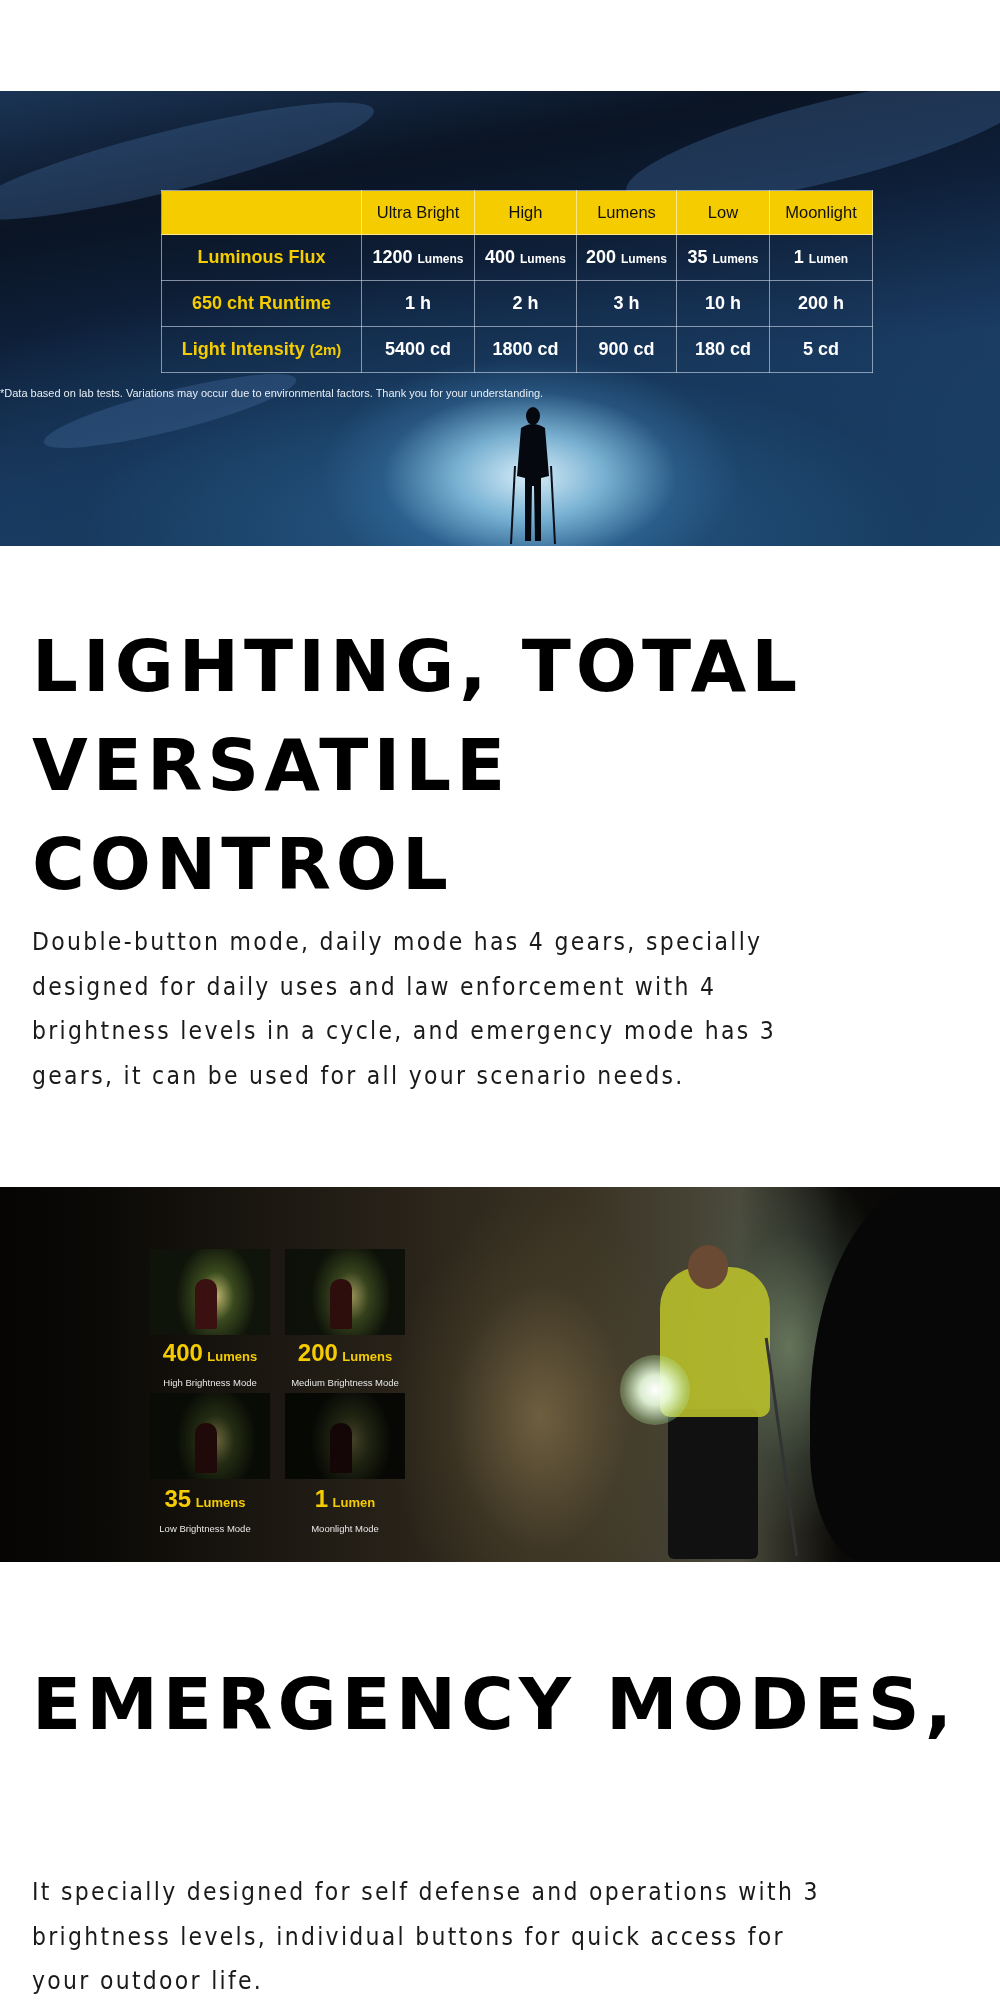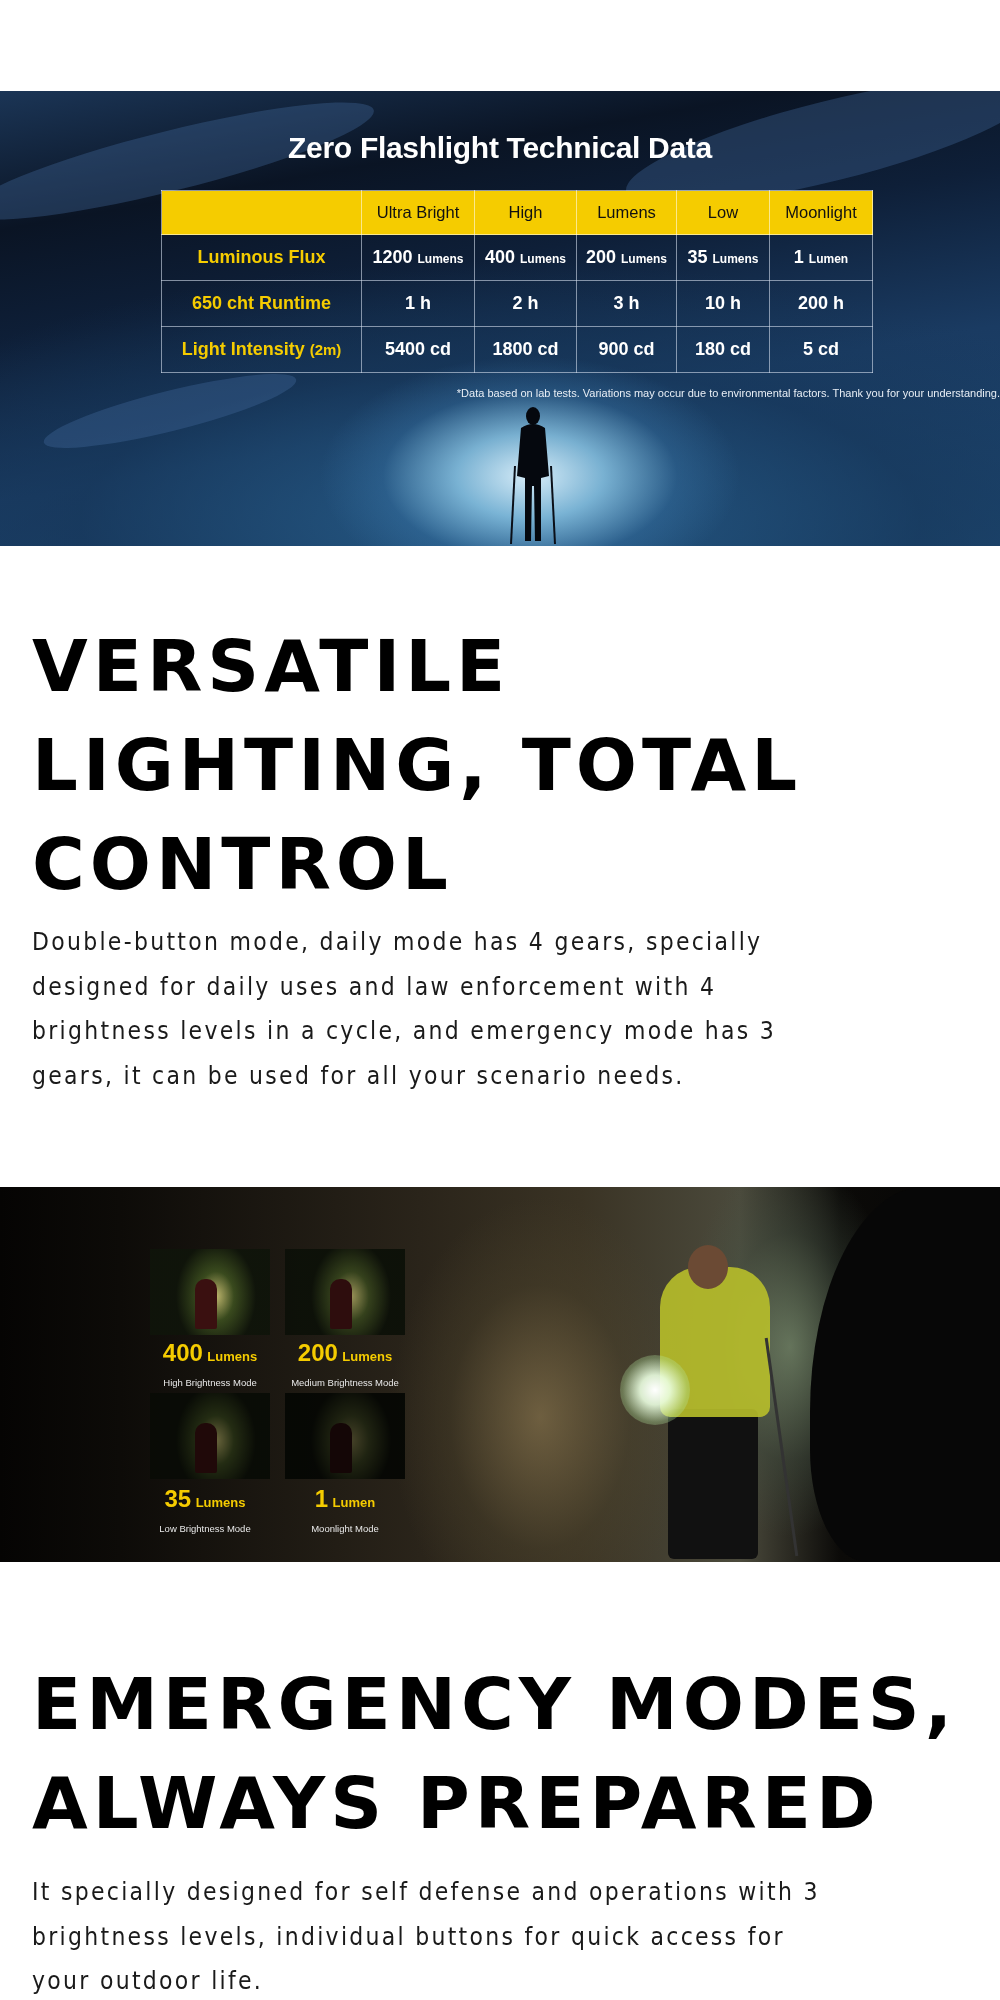--- a/index.html
+++ b/index.html
@@ -32,21 +32,21 @@
       border: 1px solid rgba(255,255,255,0.55); text-align: center;
     }
     .spec-table td {
       height: 46px; text-align: center; color: #ffffff; font-size: 18px;
       border: 1px solid rgba(210,220,235,0.6);
     }
     .spec-table td.rowlabel { color: #f5cc00; font-size: 18px; }
     .spec-table td .unit { font-size: 12px; }
     .spec-table td.rowlabel .unit { font-size: 15px; }
     .hero-note {
-      position: absolute; top: 296px; left: 0; width: 1000px; text-align: right;
+      position: absolute; top: 296px; left: 0; width: 1000px; text-align: left;
       color: #e8eef5; font-family: "Liberation Sans", sans-serif; font-size: 11px;
     }
     .hiker { position: absolute; left: 505px; top: 315px; width: 56px; height: 140px; }
 
     
     .h-section {
       position: absolute; left: 32px; font-family: "DejaVu Sans", sans-serif; font-weight: bold;
       font-size: 72px; line-height: 99px; letter-spacing: 5px; color: #000; width: 960px;
     }
     .body-text {
@@ -91,21 +91,20 @@
     .mode-label .desc { display: block; color: #e8e8e8; font-size: 9.5px; margin-top: 10px; }
   </style>
 </head>
 <body>
 
 <section class="hero">
   <div class="streak" style="left:-40px;top:40px;width:420px;height:60px;"></div>
   <div class="streak" style="left:620px;top:10px;width:420px;height:80px;"></div>
   <div class="streak" style="left:40px;top:300px;width:260px;height:40px;"></div>
 
-  <h2 class="hero-title">Zero Flashlight Technical Data</h2>
 
   <table class="spec-table">
     <colgroup>
         <col class="c0">
         <col class="c1">
         <col class="c2">
         <col class="c3">
         <col class="c4">
         <col class="c5">
       </colgroup>
@@ -151,22 +150,22 @@
 
   <svg class="hiker" viewBox="0 0 56 140">
     <ellipse cx="28" cy="10" rx="7" ry="9" fill="#05080e"></ellipse>
     <path d="M16 22 Q28 14 40 22 L44 70 L36 72 L36 135 L30 135 L29 80 L27 80 L26 135 L20 135 L20 72 L12 70 Z" fill="#05080e"></path>
     <line x1="10" y1="60" x2="6" y2="138" stroke="#0a0f18" stroke-width="2"></line>
     <line x1="46" y1="60" x2="50" y2="138" stroke="#0a0f18" stroke-width="2"></line>
   </svg>
 </section>
 
 <h1 class="h-section" style="top:617px;">
+  <span style="display:block">LIGHTING, TOTAL</span>
   <span style="display:block">VERSATILE</span>
-  <span style="display:block">LIGHTING, TOTAL</span>
   <span style="display:block">CONTROL</span>
 </h1>
 <p class="body-text" style="top:920px;">
   <span style="display:block">Double-button mode, daily mode has 4 gears, specially</span>
   <span style="display:block">designed for daily uses and law enforcement with 4</span>
   <span style="display:block">brightness levels in a cycle, and emergency mode has 3</span>
   <span style="display:block">gears, it can be used for all your scenario needs.</span>
 </p>
 
 <section class="cave">
@@ -209,19 +208,18 @@
     <div class="mode-label" style="left:125px;top:298px;">
       <span class="val">1</span>
       <span class="unit">Lumen</span>
       <span class="desc">Moonlight Mode</span>
     </div>
   </div>
 </section>
 
 <h1 class="h-section" style="top:1655px;">
   <span style="display:block">EMERGENCY MODES,</span>
-  <span style="display:block">ALWAYS PREPARED</span>
 </h1>
 <p class="body-text" style="top:1870px;">
   <span style="display:block">It specially designed for self defense and operations with 3</span>
   <span style="display:block">brightness levels, individual buttons for quick access for</span>
   <span style="display:block">your outdoor life.</span>
 </p>
 
 </body></html>

